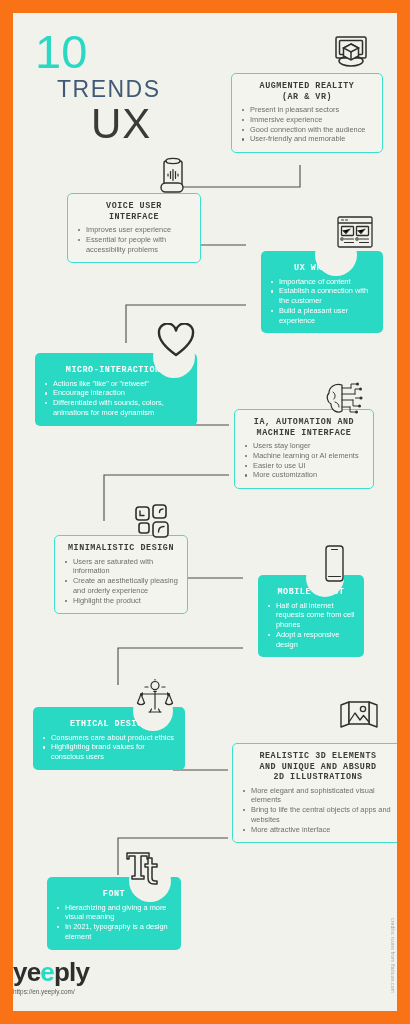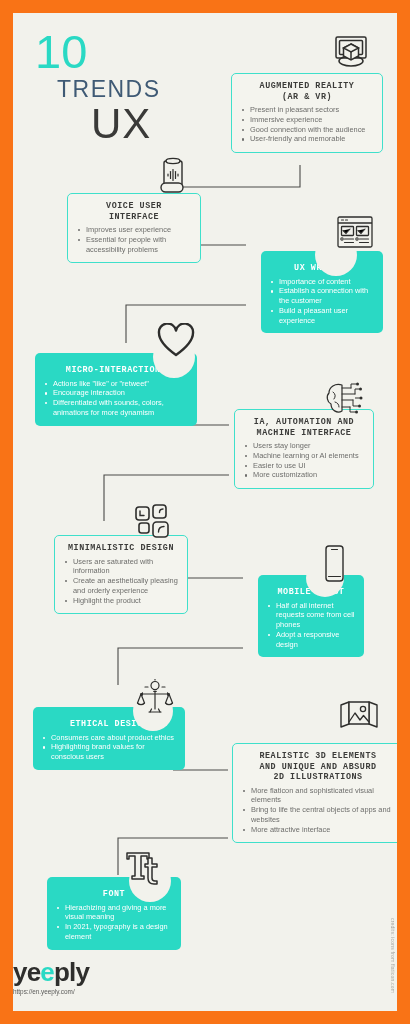--- a/index.html
+++ b/index.html
@@ -396,21 +396,21 @@
       </svg>
     </div>
 
     <div class="card outlined" style="left:219px; top:730px; width:172px;">
       <div class="title">
         <span>REALISTIC 3D ELEMENTS</span><br>
         <span>AND UNIQUE AND ABSURD</span><br>
         <span>2D ILLUSTRATIONS</span>
       </div>
       <ul>
-        <li>More flaticon and sophisticated visual elements</li>
+        <li>More elegant and sophisticated visual elements</li>
         <li>Bring to life the central objects of apps and websites</li>
         <li>More attractive interface</li>
       </ul>
     </div>
     <div class="icon" style="left:325px; top:687px;">
       <svg width="42" height="34" viewBox="0 0 42 34">
         <g fill="#f2f2ec" stroke="#2e2e2c" stroke-width="1.4" stroke-linejoin="round">
           <path d="M3 5 l8 -3 v22 l-8 3 z"></path>
           <path d="M31 2 l8 3 v22 l-8 -3 z"></path>
           <path d="M11 2 h20 v22 h-20 z"></path>

